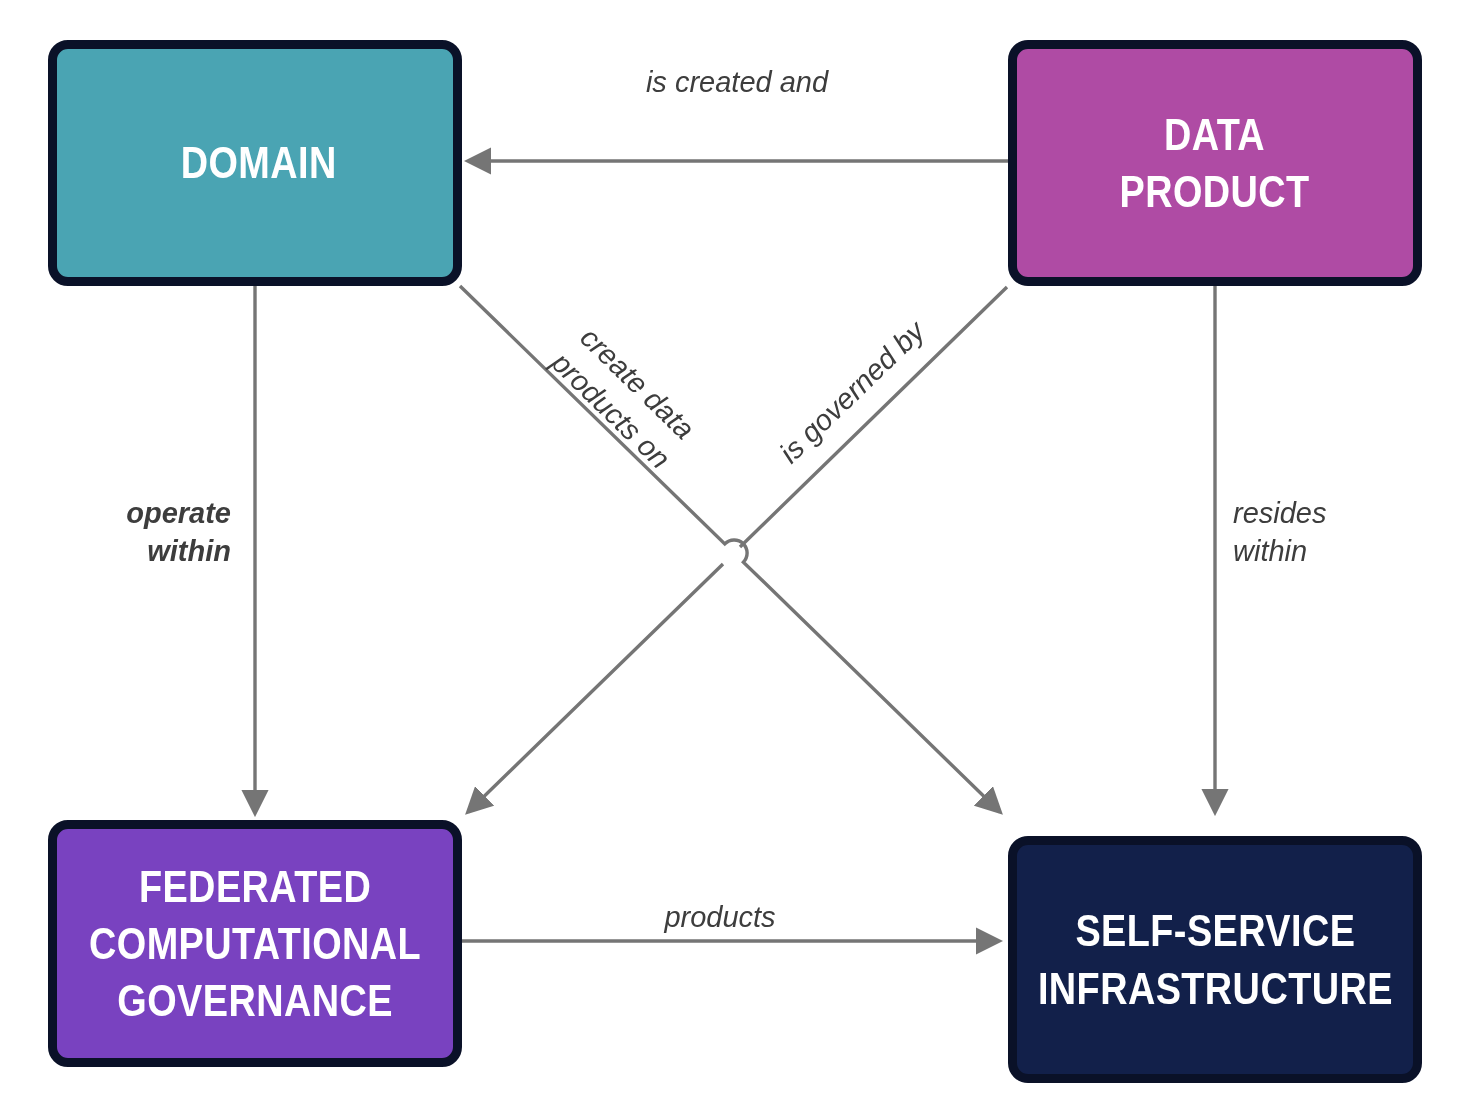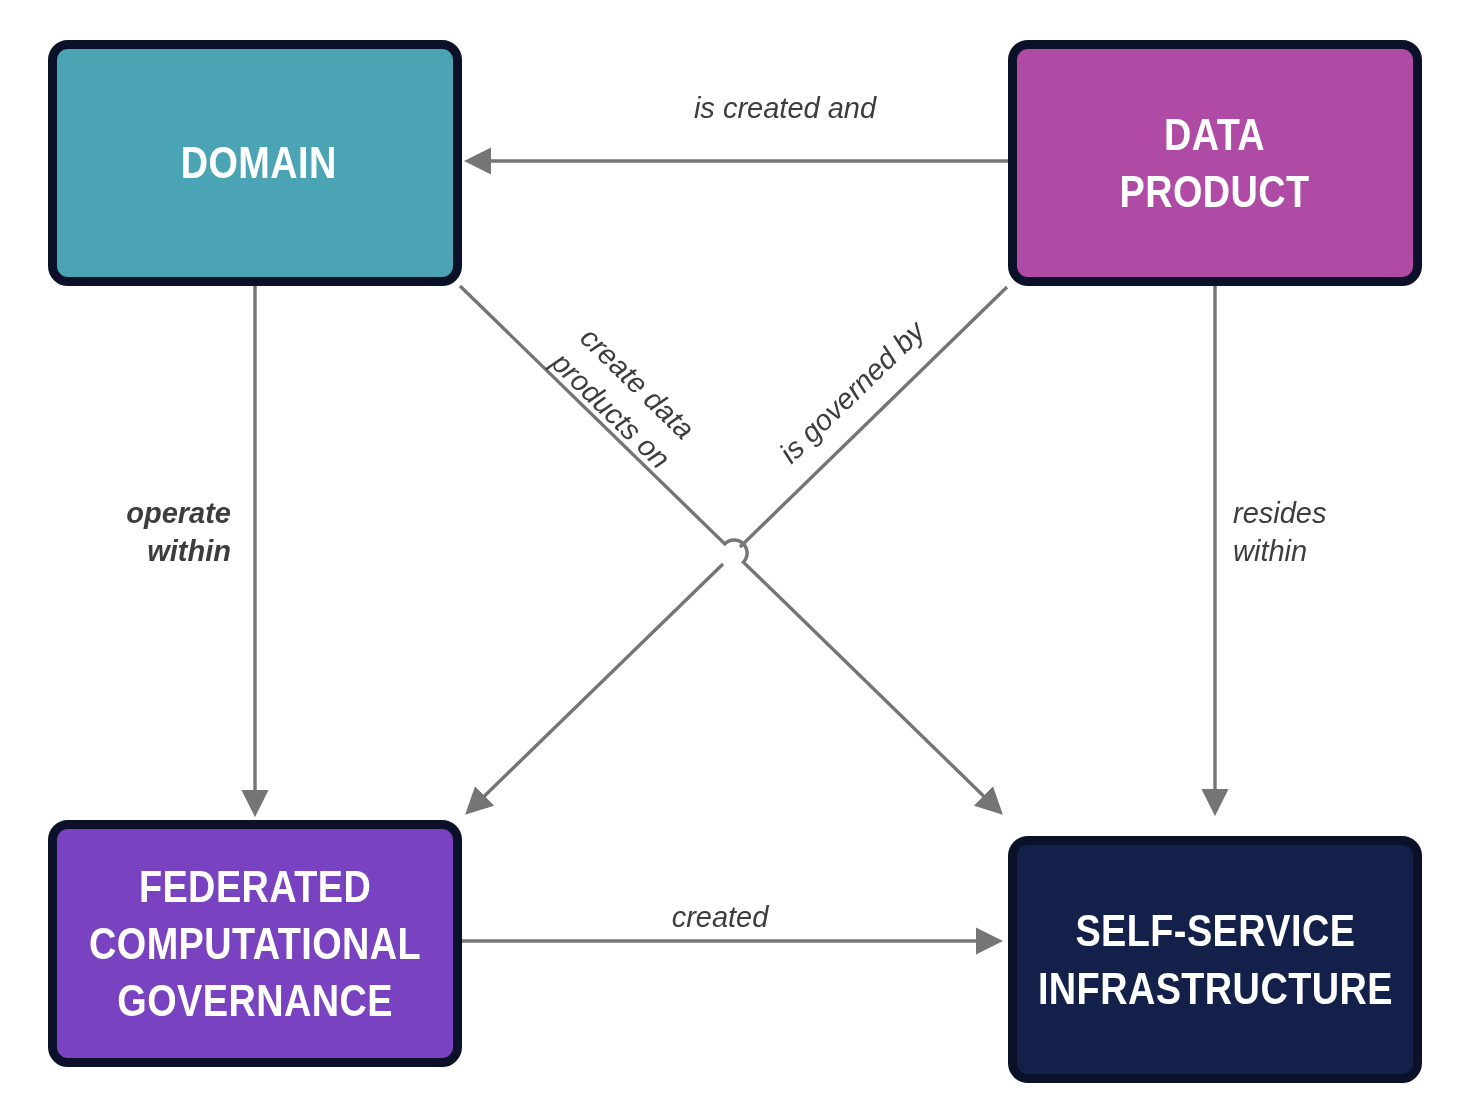--- a/index.html
+++ b/index.html
@@ -59,21 +59,21 @@
   .el-right    { text-align: right;  transform: translateX(-100%); }
   .el-left     { text-align: left; }
   .el-rot-pos  { text-align: center; transform: translate(-50%,-50%) rotate(44.2deg); }
   .el-rot-neg  { text-align: center; transform: translate(-50%,-50%) rotate(-44.2deg); }
 
   .pos-domain          { left: 48px;   top: 40px; padding-left: 8px; }
   .pos-data-product    { left: 1008px; top: 40px; }
   .pos-federated       { left: 48px;   top: 820px; height: 247px; }
   .pos-self-service    { left: 1008px; top: 820px; height: 247px; margin-top: 16px; }
 
-  .pos-lbl-created     { left: 737px;  top: 89px; margin-left: 48px; }
+  .pos-lbl-created     { left: 737px;  top: 63px; }
   .pos-lbl-operate     { left: 231px;  top: 494px; font-weight: bold; }
   .pos-lbl-resides     { left: 1233px; top: 494px; }
   .pos-lbl-create-dp   { left: 624px;  top: 397px; }
   .pos-lbl-governed    { left: 852px;  top: 392px; }
   .pos-lbl-governs     { left: 720px;  top: 898px; }
 </style>
 </head>
 <body>
 
 <div class="canvas">
@@ -137,16 +137,16 @@
   <div class="edge-label el-rot-pos pos-lbl-create-dp">
     <span class="line">create data</span>
     <span class="line">products on</span>
   </div>
 
   <div class="edge-label el-rot-neg pos-lbl-governed">
     <span class="line">is governed by</span>
   </div>
 
   <div class="edge-label el-center pos-lbl-governs">
-    <span class="line">created</span>
+    <span class="line">products</span>
   </div>
 
 </div>
 
 </body></html>

